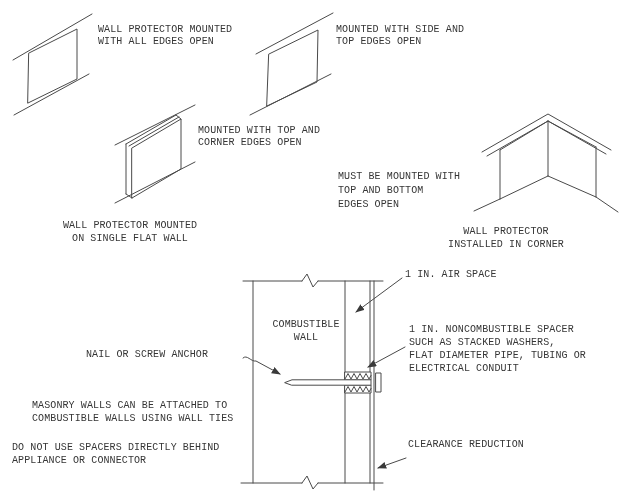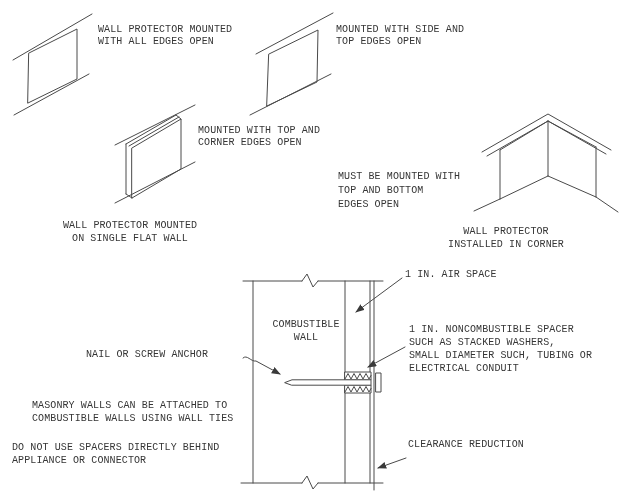--- a/index.html
+++ b/index.html
@@ -142,21 +142,21 @@
   </div>
 
   <div class="lbl center" style="left:254px;top:318px;width:104px;">
     <div>COMBUSTIBLE</div>
     <div>WALL</div>
   </div>
 
   <div class="lbl" style="left:409px;top:323px;">
     <div>1 IN. NONCOMBUSTIBLE SPACER</div>
     <div>SUCH AS STACKED WASHERS,</div>
-    <div>SMALL DIAMETER SUCH, TUBING OR</div>
+    <div>FLAT DIAMETER PIPE, TUBING OR</div>
     <div>ELECTRICAL CONDUIT</div>
   </div>
 
   <div class="lbl" style="left:86px;top:348px;">
     <div>NAIL OR SCREW ANCHOR</div>
   </div>
 
   <div class="lbl" style="left:12px;top:399px;margin-left:20px;">
     <div>MASONRY WALLS CAN BE ATTACHED TO</div>
     <div>COMBUSTIBLE WALLS USING WALL TIES</div>

